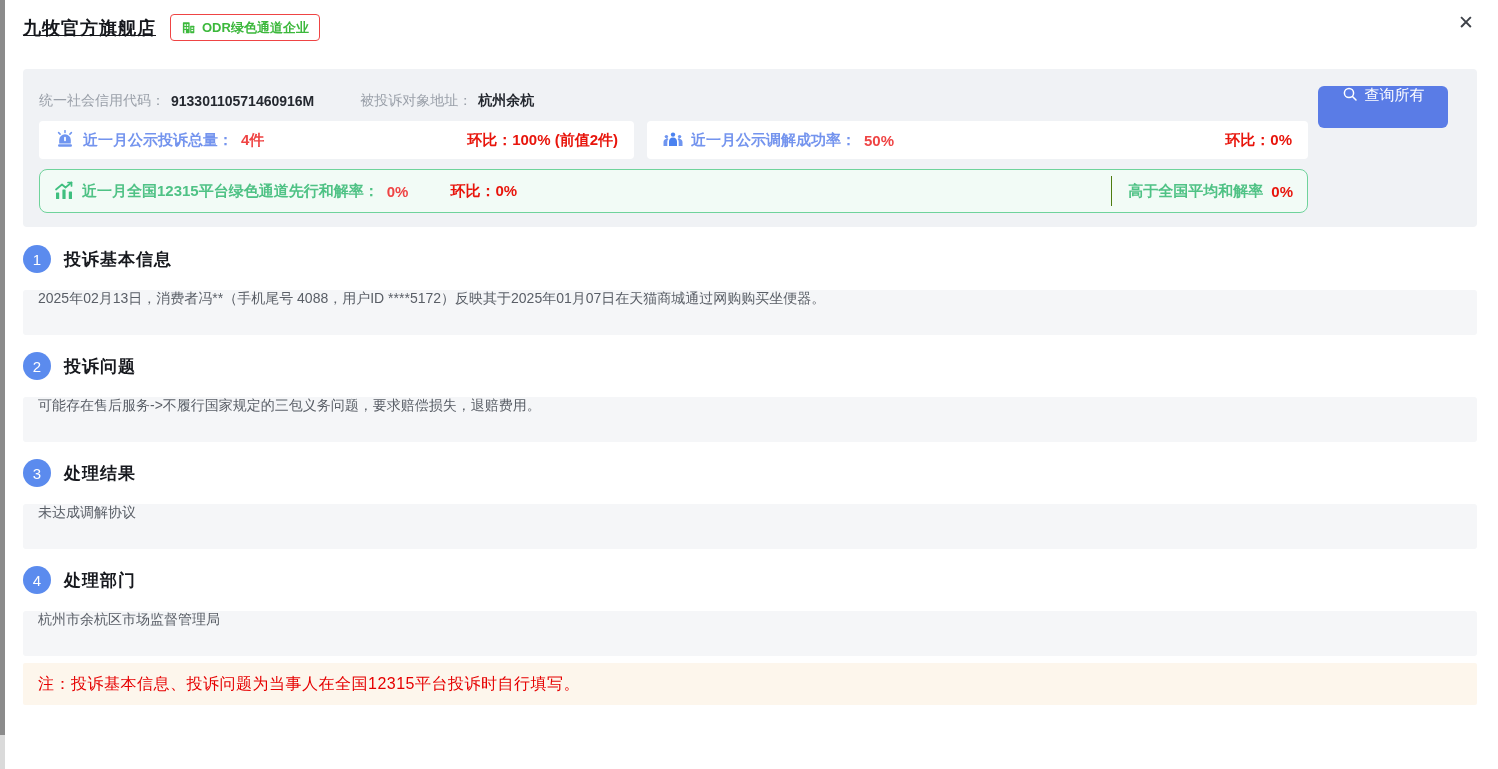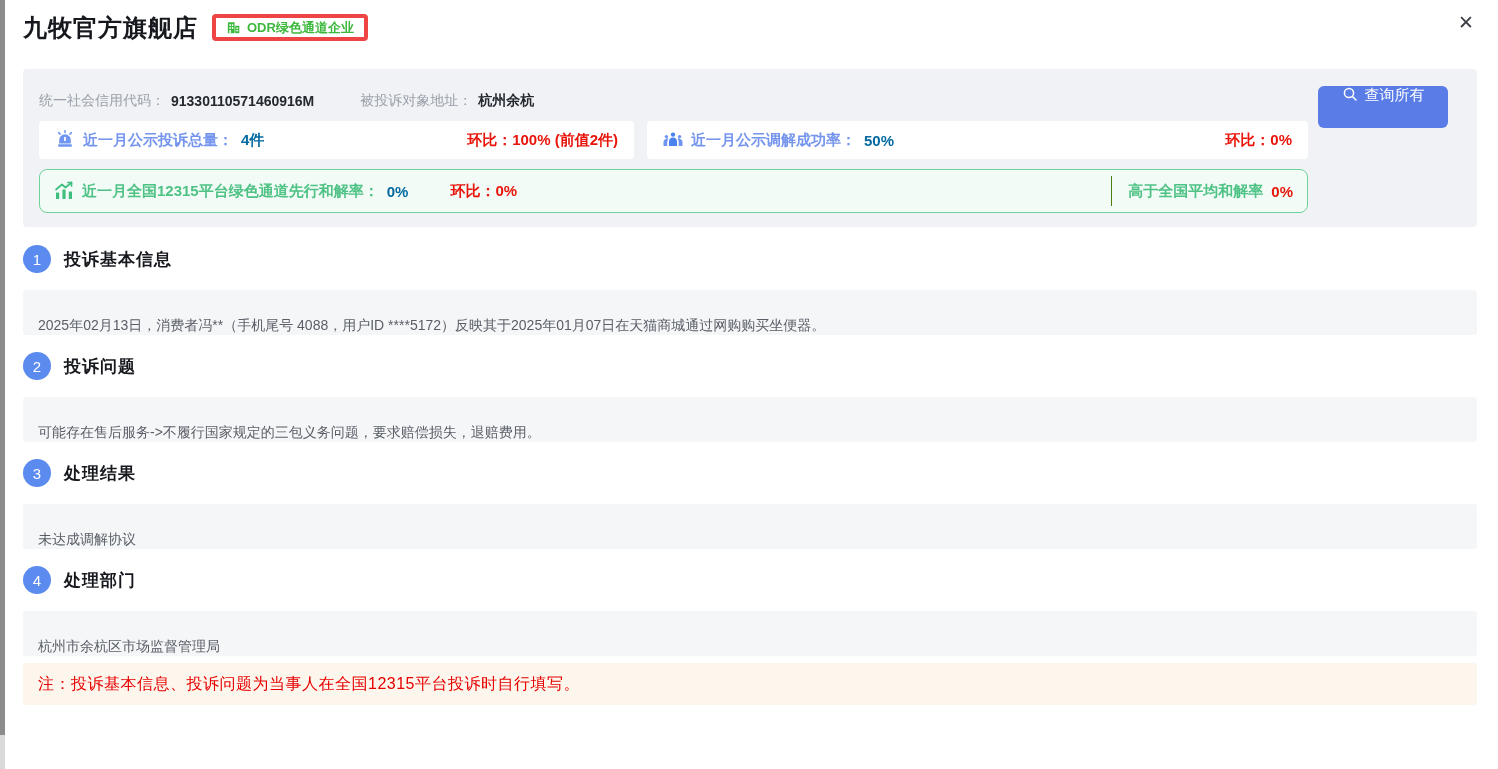--- a/index.html
+++ b/index.html
@@ -8,60 +8,60 @@
   .page { position:relative; width:1498px; height:769px; background:#fff; overflow:hidden; }
 
   
   .scroll-track { position:absolute; left:0; top:0; width:5px; height:769px; background:#dadada; }
   .scroll-thumb { position:absolute; left:0; top:0; width:5px; height:735px; background:#8b8b8b; }
 
   .content { position:absolute; left:23px; right:21px; top:0; }
 
   
   .title-row { display:flex; align-items:center; gap:14px; padding-top:13px; height:42px; }
-  .title { font-size:24px; font-weight:700; color:#16181d; letter-spacing:1px; }
+  .title { font-size:18px; font-weight:700; color:#16181d; letter-spacing:1px;text-decoration:underline; }
   .badge { display:inline-flex; align-items:center; gap:6px; height:27px; padding:0 10px;
-           border:4px solid #ef4444; border-radius:4px; color:#3cb83c; font-size:13px; font-weight:700; background:#fff; }
+           border:1px solid #ef4444; border-radius:4px; color:#3cb83c; font-size:13px; font-weight:700; background:#fff; }
   .close-btn { position:absolute; top:10px; right:20px; font-size:19px; color:#3d4148; cursor:pointer;
                width:24px; height:24px; display:flex; align-items:center; justify-content:center; }
 
   
   .panel { margin-top:27px; background:#f0f2f5; border-radius:4px; padding:12px 16px 14px; position:relative; }
   .row1 { display:flex; align-items:center; height:40px; font-size:14px; gap:6px; }
   .lbl { color:#9aa0a9; }
   .val { color:#24282f; font-weight:600; }
   .pair-gap { width:34px; }
   .query-btn { position:absolute; top:17px; right:29px; width:130px; height:42px; background:#5a7ce6; color:#fff;
                border:none; border-radius:6px; font-size:15px; display:flex; align-items:flex-start; justify-content:center;
                gap:7px; cursor:pointer; font-family:inherit; }
 
   .cards { display:flex; gap:13px; }
   .card { background:#fff; border-radius:4px; height:38px; display:flex; align-items:center;
           justify-content:space-between; padding:8px 16px; font-size:15px; font-weight:700; }
   .card-1 { width:595px; }
   .card-2 { width:661px; }
   .card-left { display:flex; align-items:center; gap:8px; color:#7494ee; }
-  .value-orange { color:#0369a1; }
+  .value-orange { color:#ef4444; }
   .mom-red { color:#e8150c; white-space:nowrap; }
 
   .green-card { margin-top:10px; width:1269px; height:44px; border:1px solid #6fd39b; background:#f2fbf6;
                 border-radius:8px; display:flex; align-items:center; padding:0 14px; font-size:15px; font-weight:700; }
   .green-left { display:flex; align-items:center; gap:8px; color:#4fc285; }
   .green-mom { margin-left:42px; color:#e8150c; }
   .green-right { margin-left:auto; display:flex; align-items:center; gap:8px; color:#4fc285;
                  border-left:1px solid #4d7c0f; padding-left:16px; height:30px; }
 
   
   .section-head { display:flex; align-items:center; gap:13px; margin-top:17px; height:28px; }
   .section-head.first { margin-top:18px; }
   .num-circle { width:28px; height:28px; border-radius:50%; background:#5b8bee; color:#fff; font-size:15px;
                 display:flex; align-items:center; justify-content:center; flex:none; }
   .section-title { font-size:17px; font-weight:700; color:#16181d; letter-spacing:1px; }
   .section-body { margin-top:17px; background:#f5f6f8; border-radius:3px; height:45px; display:flex;
-                  align-items:flex-end; padding:0 15px; font-size:14px; color:#595e66; }
+                  align-items:flex-start; padding:0 15px; font-size:14px; color:#595e66; }
 
   .note-bar { margin-top:7px; background:#fdf6ec; border-radius:2px; height:42px; display:flex;
               align-items:center; padding:14px 15px; font-size:16px; color:#e60000; letter-spacing:0.5px; }
 
   .icon { flex:none; display:inline-flex; }
 </style>
 </head>
 <body>
 
 <div class="page">

